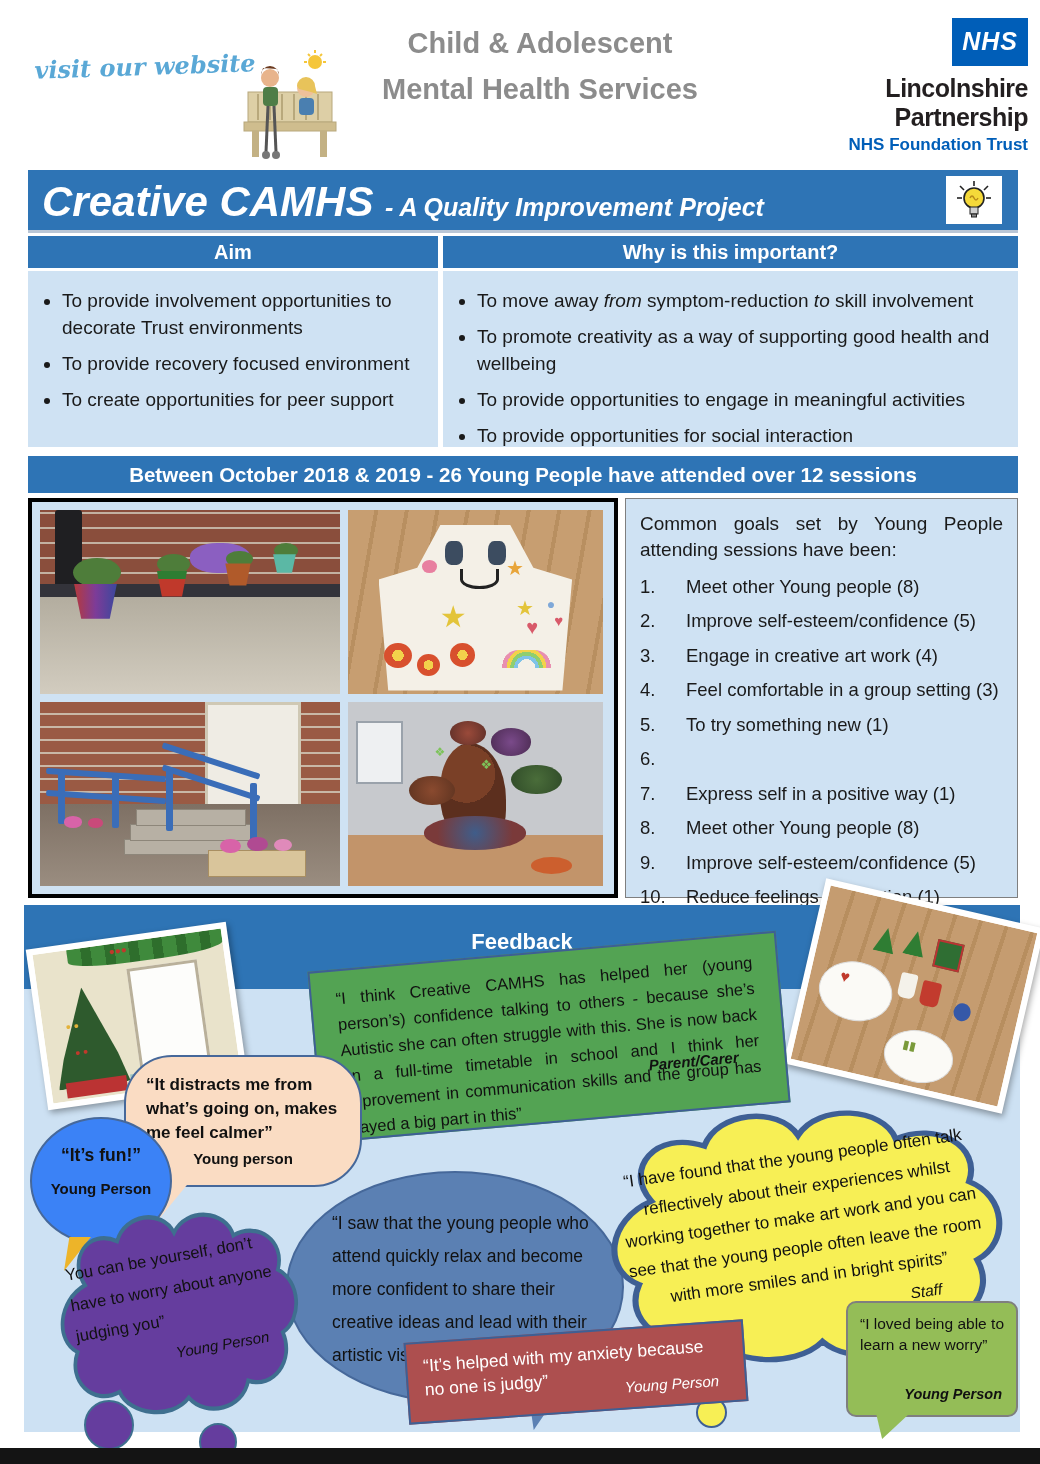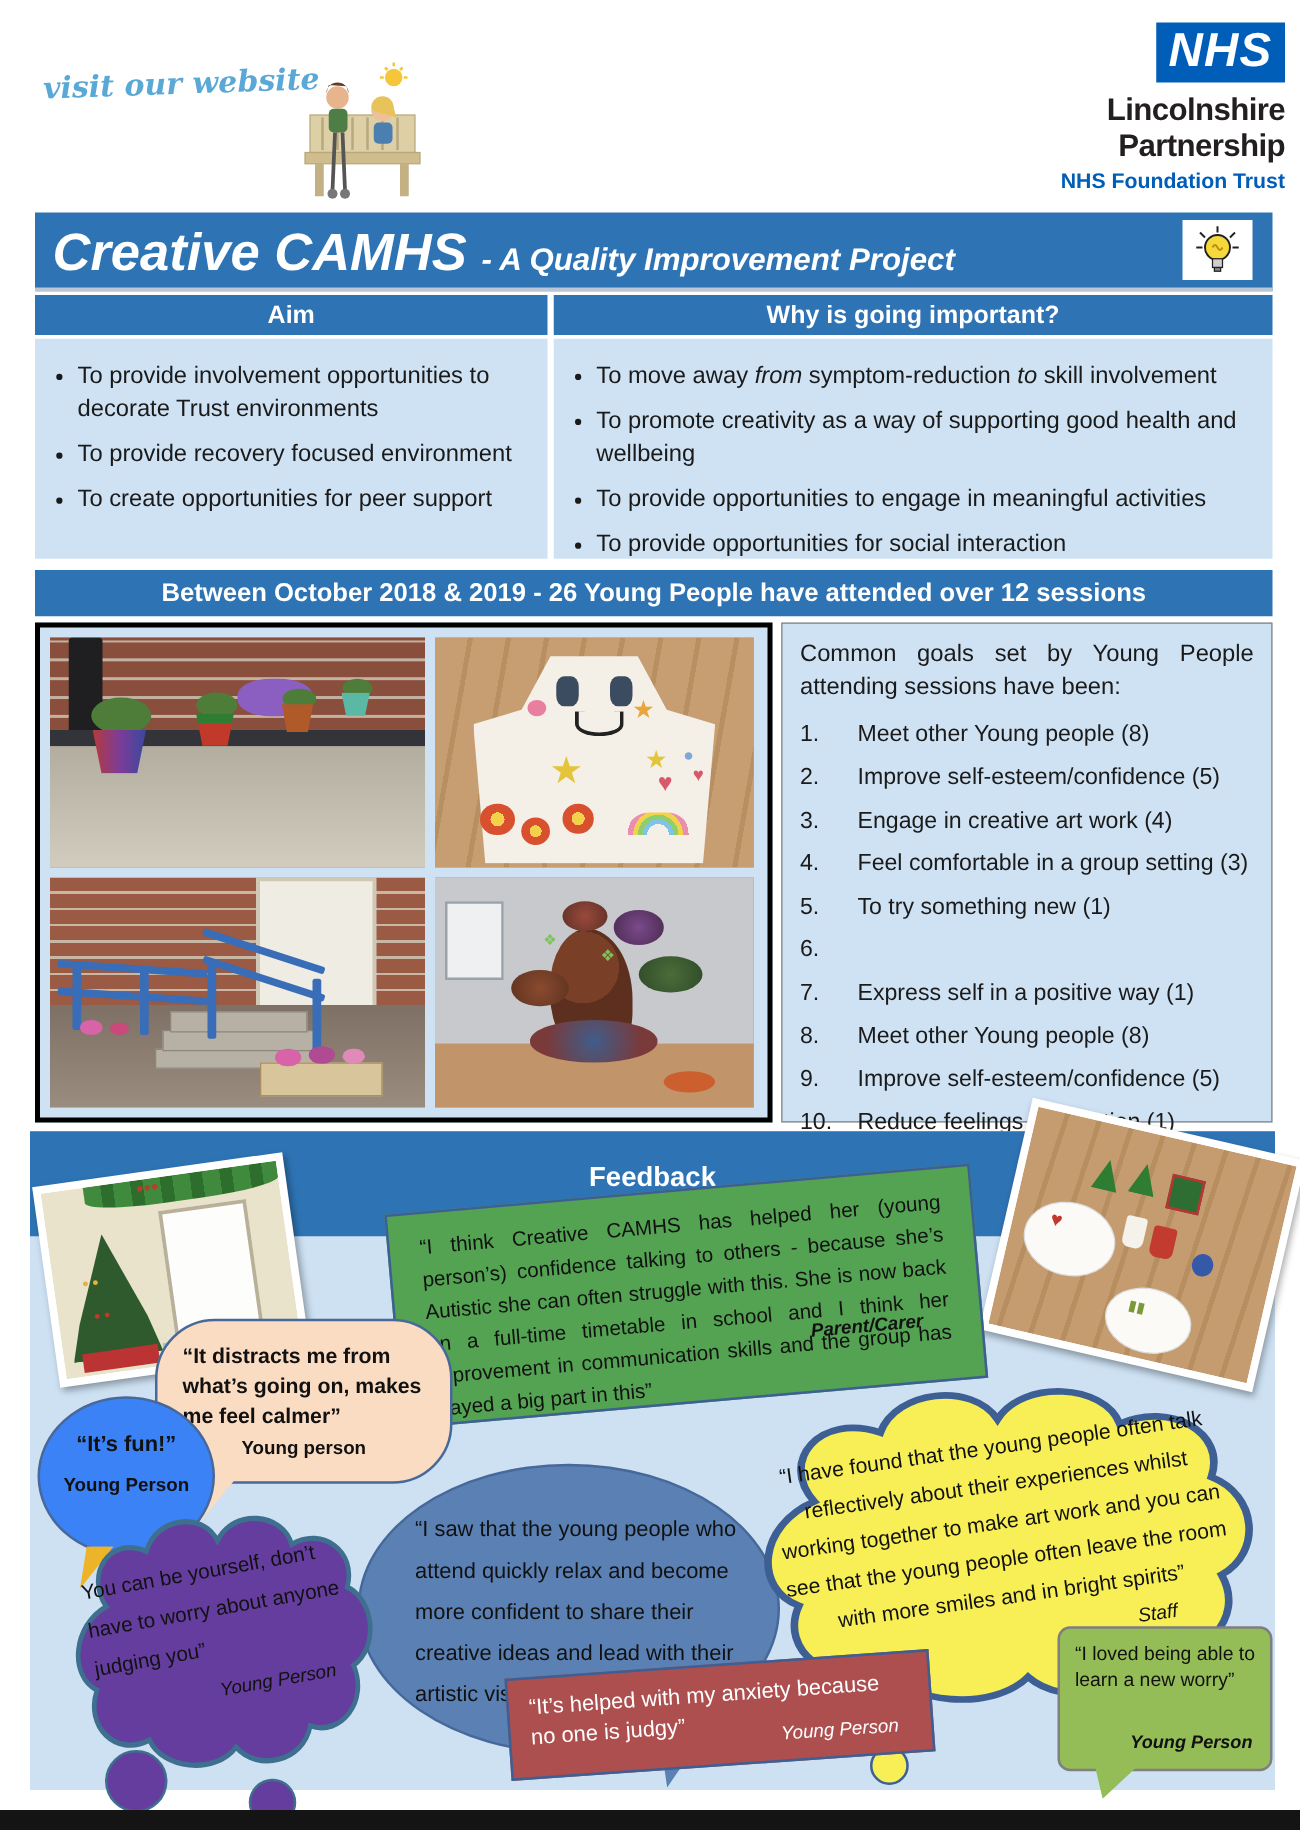--- a/index.html
+++ b/index.html
@@ -10,21 +10,21 @@
   .hdr{position:absolute;left:0;top:0;width:1040px;height:168px;}
   .promo{position:absolute;left:30px;top:52px;width:230px;text-align:center;}
   .promo-script{font-family:"DejaVu Serif",serif;font-style:italic;font-weight:bold;
                 color:#5aa8d6;font-size:24px;transform:rotate(-2deg);display:block;}
   .promo-url{display:block;margin-top:4px;color:#17365d;font-weight:bold;font-size:16.5px;}
   .bench{position:absolute;left:218px;top:48px;width:120px;height:115px;}
   .hdr-title{position:absolute;left:320px;top:20px;width:440px;text-align:center;
              color:#8c8c8c;font-weight:bold;font-size:29px;line-height:46px;}
   .nhslogo{position:absolute;right:12px;top:18px;width:265px;text-align:right;}
   .nhs-box{display:inline-block;background:#005EB8;color:#fff;font-style:italic;font-weight:bold;
-           font-size:38px;line-height:44px;padding:1px 10px 3px 10px;letter-spacing:1px;}
+           font-size:25px;line-height:44px;padding:1px 10px 3px 10px;letter-spacing:1px;}
   .nhs-org{margin-top:8px;color:#231f20;font-weight:bold;font-size:25px;letter-spacing:-0.5px;}
   .nhs-trust{margin-top:3px;color:#005EB8;font-weight:bold;font-size:17px;}
 
   
   .titlebar{position:absolute;left:28px;top:170px;width:990px;height:60px;background:#2e74b5;
             border-bottom:3px solid #b9c6d6;color:#fff;}
   .titlebar .big{position:absolute;left:14px;bottom:4px;font-style:italic;font-weight:bold;
                  font-size:42px;white-space:nowrap;}
   .titlebar .small{font-size:25px;vertical-align:baseline;}
   .bulbbox{position:absolute;right:16px;top:6px;width:56px;height:48px;background:#fff;
@@ -219,20 +219,24 @@
       <path d="M43 27 a9 9 0 0 1 18 0 l-2 -6 -14 -1 z" fill="#6b3a1f"></path>
       <rect x="45" y="39" width="15" height="19" rx="4" fill="#4e7d46"></rect>
       <line x1="50" y1="58" x2="48" y2="104" stroke="#555" stroke-width="3"></line>
       <line x1="56" y1="58" x2="58" y2="104" stroke="#555" stroke-width="3"></line>
       <circle cx="48" cy="107" r="4" fill="#777"></circle>
         <circle cx="58" cy="107" r="4" fill="#777"></circle>
       <circle cx="88" cy="40" r="9" fill="#eec09a"></circle>
       <path d="M79 38 a9 9 0 0 1 18 0 l2 8 -6 -2 -12 -3 z" fill="#e8c35a"></path>
       <rect x="81" y="50" width="15" height="17" rx="4" fill="#4a7fb0"></rect>
     </svg>
+    <div class="hdr-title">
+      <div>Child &amp; Adolescent</div>
+      <div>Mental Health Services</div>
+    </div>
     <div class="nhslogo">
       <span class="nhs-box">NHS</span>
       <div class="nhs-org">Lincolnshire Partnership</div>
       <div class="nhs-trust">NHS Foundation Trust</div>
     </div>
   </div>
 
   <div class="titlebar">
     <div class="big"><span>Creative CAMHS</span>
       <span class="small">- A Quality Improvement Project</span></div>
@@ -254,21 +258,21 @@
   </div>
 
   <div class="colhead aim-head">Aim</div>
   <div class="colbody aim-body">
     <ul>
       <li>To provide involvement opportunities to decorate Trust environments</li>
       <li>To provide recovery focused environment</li>
       <li>To create opportunities for peer support</li>
     </ul>
   </div>
-  <div class="colhead why-head">Why is going important?</div>
+  <div class="colhead why-head">Why is this important?</div>
   <div class="colbody why-body">
     <ul>
       <li><span>To move away </span><i>from</i><span> symptom-reduction </span><i>to</i><span> skill involvement</span></li>
       <li>To promote creativity as a way of supporting good health and wellbeing</li>
       <li>To provide opportunities to engage in meaningful activities</li>
       <li>To provide opportunities for social interaction</li>
     </ul>
   </div>
 
   <div class="banner">Between October 2018 &amp; 2019 - 26 Young People have attended over 12 sessions</div>

